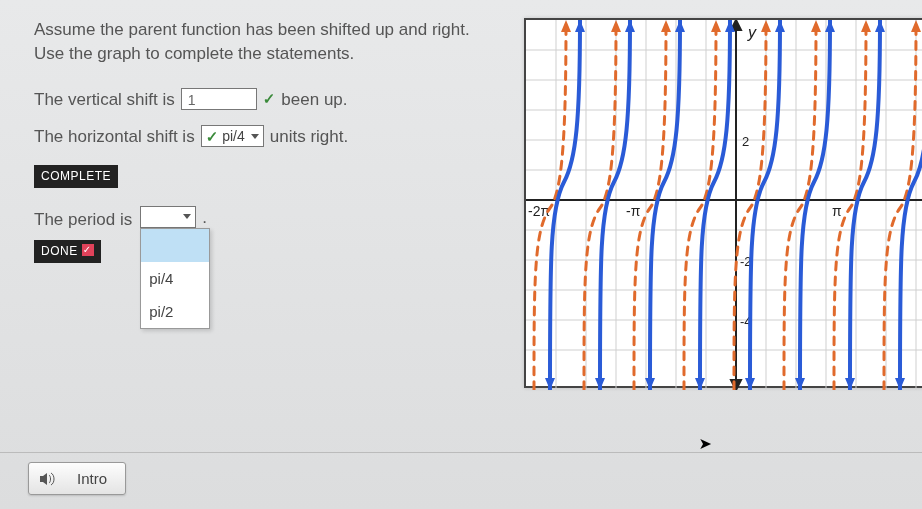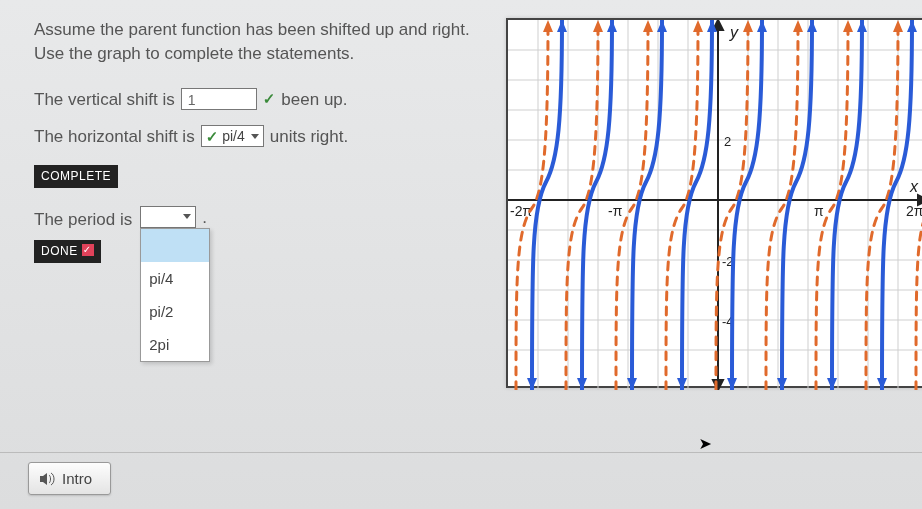--- a/index.html
+++ b/index.html
@@ -1,17 +1,17 @@
 <!DOCTYPE html>
 <html><head>
 <meta charset="utf-8">
 <style>
 *{box-sizing:border-box;margin:0;padding:0}
 body{width:922px;height:509px;background:linear-gradient(180deg,#e8e9ea 0%,#dcddde 100%);font-family:Arial,sans-serif;color:#444;position:relative;overflow:hidden}
-.content{display:flex;padding:18px 12px 0 34px;gap:4px}
+.content{display:flex;padding:18px 12px 0 34px;gap:22px}
 .left{flex:0 0 460px;font-size:17px;line-height:1.4}
 .intro-para{color:#555;margin-bottom:22px}
 .row{margin-bottom:14px;color:#555;display:flex;align-items:flex-start;flex-wrap:wrap;gap:6px}
 .input-box{border:1px solid #777;background:#fff;padding:2px 6px;font-size:14px;width:76px;height:22px;display:inline-block;color:#666}
 .select-box{border:1px solid #777;background:#fff;padding:1px 4px;font-size:14px;height:22px;display:inline-flex;align-items:center;gap:4px;color:#444}
 .check{color:#3a8a3a;font-weight:bold;font-size:15px}
 .badge{display:inline-block;background:#222;color:#fff;font-size:12px;font-weight:normal;padding:3px 7px;letter-spacing:.5px}
 .badge .box{display:inline-block;width:12px;height:12px;background:#e0425a;margin-left:4px;vertical-align:-1px;position:relative}
 .badge .box::after{content:"✓";position:absolute;color:#fff;font-size:10px;left:1px;top:-1px}
 .period-row{display:flex;align-items:flex-start;gap:0}
@@ -20,21 +20,21 @@
 .dd-closed{border:1px solid #777;background:#fff;width:56px;height:22px;display:flex;align-items:center;justify-content:flex-end;padding:0 4px}
 .dd-closed::after{content:"";border-left:4px solid transparent;border-right:4px solid transparent;border-top:5px solid #555}
 .dd-open{position:absolute;top:22px;left:0;width:70px;border:1px solid #999;background:#fff;box-shadow:2px 2px 4px rgba(0,0,0,.15)}
 .dd-item{padding:6px 8px;font-size:15px;color:#444;border-bottom:0}
 .dd-item.sel{background:#bfe0f5}
 .dot{display:inline-block}
 .right{flex:1;position:relative}
 .chart{width:420px;height:370px;border:2px solid #444;background:#fff;position:relative;margin-left:8px;box-shadow:0 0 4px rgba(0,0,0,.15)}
 svg{position:absolute;top:0;left:0}
 .footer{position:absolute;left:28px;bottom:14px}
-.intro-btn{background:linear-gradient(#fdfdfd,#e4e4e4);border:1px solid #999;border-radius:3px;padding:7px 18px 7px 10px;font-size:15px;color:#444;display:flex;align-items:center;gap:7px;box-shadow:0 1px 2px rgba(0,0,0,.15);cursor:pointer}
+.intro-btn{background:linear-gradient(#fdfdfd,#e4e4e4);border:1px solid #999;border-radius:3px;padding:7px 18px 7px 10px;font-size:15px;color:#444;display:flex;align-items:center;gap:22px;box-shadow:0 1px 2px rgba(0,0,0,.15);cursor:pointer}
 .spk{display:inline-block;width:16px;height:14px;position:relative}
 .hr{position:absolute;left:0;right:0;bottom:56px;height:1px;background:#bbb}
 .cursor{position:absolute;bottom:56px;right:210px;font-size:16px;color:#000}
 </style>
 </head>
 <body>
 
 <div class="content">
   <div class="left">
     <p class="intro-para">Assume the parent function has been shifted up and right. Use the graph to complete the statements.</p>
@@ -62,21 +62,20 @@
     <div class="period-row">
       <div>
         <div class="row" style="margin-bottom:6px">
           <span class="period-text">The period is</span>
           <span class="dd-wrap">
             <span class="dd-closed"></span>
             <div class="dd-open">
               <div class="dd-item sel">&nbsp;</div>
               <div class="dd-item">pi/4</div>
               <div class="dd-item">pi/2</div>
-              <div class="dd-item">2pi</div>
             </div>
           </span>
           <span class="dot">.</span>
         </div>
         <span class="badge"><span>DONE</span><span class="box"></span></span>
       </div>
     </div>
   </div>
 
   <div class="right">

